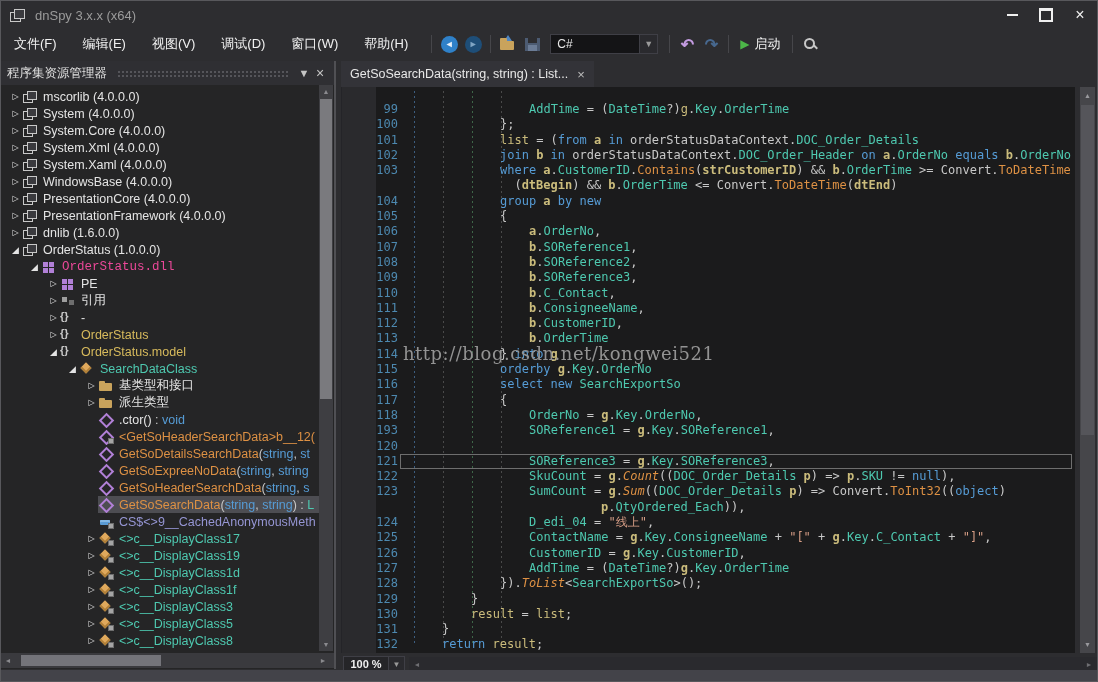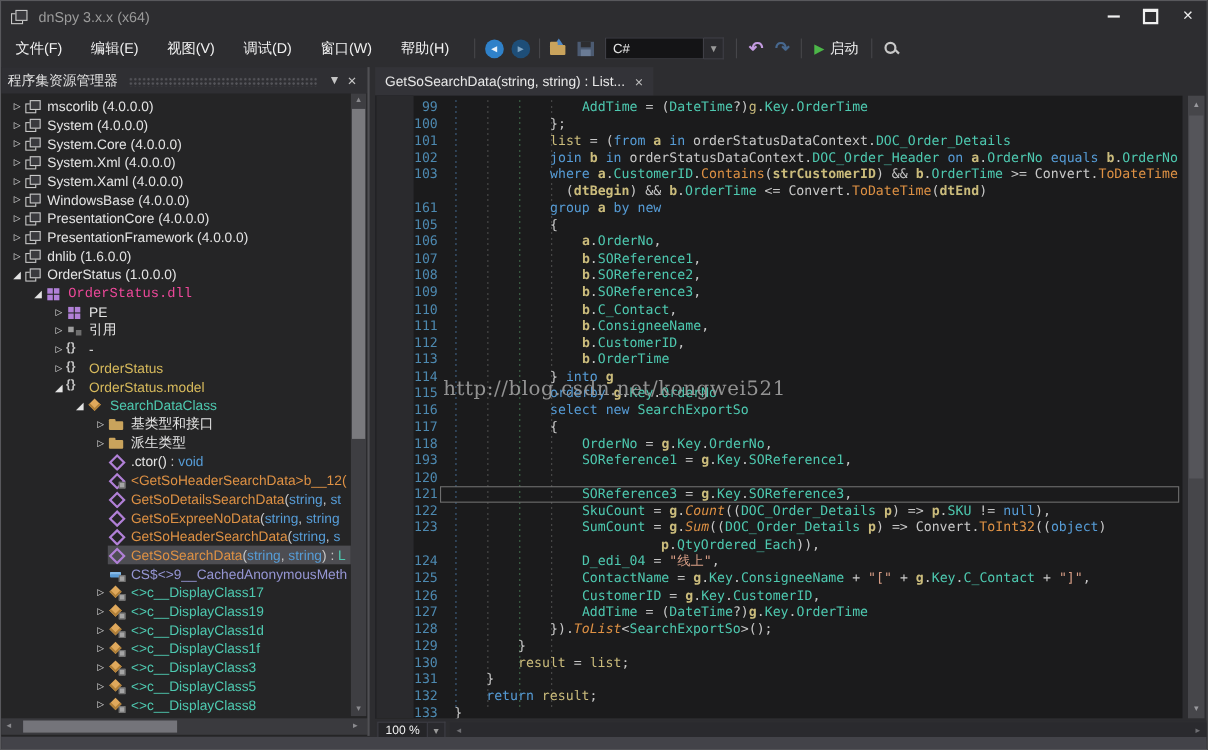--- a/index.html
+++ b/index.html
@@ -78,40 +78,40 @@
   .hscroll .thumb{position:absolute;top:2px;height:11px;background:#74747A;}
   
   .editor{position:absolute;left:340px;top:0;right:0;bottom:0;}
   .splitline{position:absolute;left:333px;top:2px;bottom:0;width:2px;background:#6E6E72;opacity:.55;}
   .tabbar{position:absolute;left:0;top:2px;right:0;height:26px;display:flex;}
   .tab{background:#333338;color:#E8E8E8;font-size:12.5px;display:flex;align-items:center;padding:0 9px;gap:9px;}
   .tabx{color:#BDBDBD;font-size:13px;}
   .codearea{position:absolute;left:0;top:28px;right:22px;height:566px;background:#1B1B1C;overflow:hidden;
     font-family:"DejaVu Sans Mono",monospace;font-size:12px;border-left:1px solid #242428;}
   .bpmargin{position:absolute;left:0;top:0;bottom:0;width:34px;background:#2A2A2D;}
-  .codelines{position:absolute;left:0;top:3px;right:0;}
+  .codelines{position:absolute;left:0;top:15px;right:0;}
   .cline{display:flex;height:15.3px;line-height:15.3px;white-space:pre;position:relative;}
   .lnum{width:56px;flex:none;text-align:right;color:#4D89B0;z-index:1;}
   .lbody{margin-left:15px;z-index:1;}
   .cline.cur::after{content:"";position:absolute;left:58px;right:3px;top:0;bottom:0;border:1px solid #6E6E6E;}
   .guide{position:absolute;top:4px;height:552px;width:1px;z-index:0;
     background-image:repeating-linear-gradient(to bottom,var(--gc) 0 2px,transparent 2px 5px);}
   .wm{position:absolute;left:61px;top:256px;font-family:"DejaVu Serif",serif;font-size:18px;color:#939393;letter-spacing:.5px;z-index:2;white-space:nowrap;}
   
   .tk-k{color:#569CD6;} .tk-t{color:#4EC9B0;} .tk-n{color:#C8C8C8;}
   .tk-p{color:#CBBC7C;font-weight:bold;} .tk-l{color:#CBBC7C;}
   .tk-m{color:#DE9144;} .tk-i{color:#DE9144;font-style:italic;} .tk-s{color:#D69D85;}
   .tk-w{color:#E4E4E4;} .tk-ns{color:#D7BA5C;} .tk-mod{color:#ec4899;font-family:Liberation Mono, monospace;} .tk-f{color:#9595D3;}
   
   .evscroll{position:absolute;top:28px;right:2px;width:15px;height:566px;background:#46464A;}
   .evscroll .arr{position:absolute;left:0;width:15px;height:13px;color:#9A9A9E;font-size:7px;text-align:center;line-height:13px;}
   .evscroll .arr.up{top:2px;} .evscroll .arr.dn{bottom:2px;}
   .evscroll .thumb{position:absolute;left:1px;width:13px;top:18px;height:330px;background:#55555A;}
   .ebottom{position:absolute;left:0;right:0;top:596px;height:18px;background:#2D2D30;display:flex;align-items:center;}
-  .zoombox{display:flex;height:16px;margin-left:2px;}
+  .zoombox{display:flex;height:16px;margin-left:2px;font-weight:bold;}
   .zoombox .zval{width:44px;background:#252528;border:1px solid #3F3F46;color:#F0F0F0;font-size:11px;display:flex;align-items:center;justify-content:center;}
   .zoombox .zbtn{width:15px;background:#2A2A2E;border:1px solid #3F3F46;border-left:none;display:flex;align-items:center;justify-content:center;color:#9A9A9A;font-size:8px;}
   .ehs{flex:1;height:15px;margin-left:4px;position:relative;background:#2A2A2E;}
   .ehs .arr{position:absolute;top:0;width:12px;height:15px;color:#6E6E72;font-size:7px;text-align:center;line-height:15px;}
   .ehs .arr.lt{left:2px;} .ehs .arr.rt{right:2px;}
   .statusbar{position:absolute;left:0;bottom:0;right:0;height:11px;background:#434349;}
 </style>
 </head>
 <body>
 
@@ -448,21 +448,21 @@
         <div class="guide" style="left:101px;--gc:#4A4A4A;"></div>
         <div class="guide" style="left:130px;--gc:#3E6648;"></div>
         <div class="guide" style="left:159px;--gc:#4A4A4A;"></div>
         <div class="codelines" id="code">
             <div class="cline"><span class="lnum">99</span><span class="lbody" style="padding-left: 116px;"><span class="tk-t">AddTime</span><span class="tk-n"> = (</span><span class="tk-t">DateTime</span><span class="tk-n">?)</span><span class="tk-l">g</span><span class="tk-n">.</span><span class="tk-t">Key</span><span class="tk-n">.</span><span class="tk-t">OrderTime</span></span></div>
             <div class="cline"><span class="lnum">100</span><span class="lbody" style="padding-left: 87px;"><span class="tk-n">};</span></span></div>
             <div class="cline"><span class="lnum">101</span><span class="lbody" style="padding-left: 87px;"><span class="tk-l">list</span><span class="tk-n"> = (</span><span class="tk-k">from</span><span class="tk-n"> </span><span class="tk-p">a</span><span class="tk-n"> </span><span class="tk-k">in</span><span class="tk-n"> orderStatusDataContext.</span><span class="tk-t">DOC_Order_Details</span></span></div>
             <div class="cline"><span class="lnum">102</span><span class="lbody" style="padding-left: 87px;"><span class="tk-k">join</span><span class="tk-n"> </span><span class="tk-p">b</span><span class="tk-n"> </span><span class="tk-k">in</span><span class="tk-n"> orderStatusDataContext.</span><span class="tk-t">DOC_Order_Header</span><span class="tk-n"> </span><span class="tk-k">on</span><span class="tk-n"> </span><span class="tk-p">a</span><span class="tk-n">.</span><span class="tk-t">OrderNo</span><span class="tk-n"> </span><span class="tk-k">equals</span><span class="tk-n"> </span><span class="tk-p">b</span><span class="tk-n">.</span><span class="tk-t">OrderNo</span></span></div>
             <div class="cline"><span class="lnum">103</span><span class="lbody" style="padding-left: 87px;"><span class="tk-k">where</span><span class="tk-n"> </span><span class="tk-p">a</span><span class="tk-n">.</span><span class="tk-t">CustomerID</span><span class="tk-n">.</span><span class="tk-m">Contains</span><span class="tk-n">(</span><span class="tk-p">strCustomerID</span><span class="tk-n">) &amp;&amp; </span><span class="tk-p">b</span><span class="tk-n">.</span><span class="tk-t">OrderTime</span><span class="tk-n"> &gt;= Convert.</span><span class="tk-m">ToDateTime</span></span></div>
             <div class="cline"><span class="lnum"></span><span class="lbody" style="padding-left: 101.4px;"><span class="tk-n">(</span><span class="tk-p">dtBegin</span><span class="tk-n">) &amp;&amp; </span><span class="tk-p">b</span><span class="tk-n">.</span><span class="tk-t">OrderTime</span><span class="tk-n"> &lt;= Convert.</span><span class="tk-m">ToDateTime</span><span class="tk-n">(</span><span class="tk-p">dtEnd</span><span class="tk-n">)</span></span></div>
-            <div class="cline"><span class="lnum">161</span><span class="lbody" style="padding-left: 87px;"><span class="tk-k">group</span><span class="tk-n"> </span><span class="tk-p">a</span><span class="tk-n"> </span><span class="tk-k">by</span><span class="tk-n"> </span><span class="tk-k">new</span></span></div>
+            <div class="cline"><span class="lnum">104</span><span class="lbody" style="padding-left: 87px;"><span class="tk-k">group</span><span class="tk-n"> </span><span class="tk-p">a</span><span class="tk-n"> </span><span class="tk-k">by</span><span class="tk-n"> </span><span class="tk-k">new</span></span></div>
             <div class="cline"><span class="lnum">105</span><span class="lbody" style="padding-left: 87px;"><span class="tk-n">{</span></span></div>
             <div class="cline"><span class="lnum">106</span><span class="lbody" style="padding-left: 116px;"><span class="tk-p">a</span><span class="tk-n">.</span><span class="tk-t">OrderNo</span><span class="tk-n">,</span></span></div>
             <div class="cline"><span class="lnum">107</span><span class="lbody" style="padding-left: 116px;"><span class="tk-p">b</span><span class="tk-n">.</span><span class="tk-t">SOReference1</span><span class="tk-n">,</span></span></div>
             <div class="cline"><span class="lnum">108</span><span class="lbody" style="padding-left: 116px;"><span class="tk-p">b</span><span class="tk-n">.</span><span class="tk-t">SOReference2</span><span class="tk-n">,</span></span></div>
             <div class="cline"><span class="lnum">109</span><span class="lbody" style="padding-left: 116px;"><span class="tk-p">b</span><span class="tk-n">.</span><span class="tk-t">SOReference3</span><span class="tk-n">,</span></span></div>
             <div class="cline"><span class="lnum">110</span><span class="lbody" style="padding-left: 116px;"><span class="tk-p">b</span><span class="tk-n">.</span><span class="tk-t">C_Contact</span><span class="tk-n">,</span></span></div>
             <div class="cline"><span class="lnum">111</span><span class="lbody" style="padding-left: 116px;"><span class="tk-p">b</span><span class="tk-n">.</span><span class="tk-t">ConsigneeName</span><span class="tk-n">,</span></span></div>
             <div class="cline"><span class="lnum">112</span><span class="lbody" style="padding-left: 116px;"><span class="tk-p">b</span><span class="tk-n">.</span><span class="tk-t">CustomerID</span><span class="tk-n">,</span></span></div>
             <div class="cline"><span class="lnum">113</span><span class="lbody" style="padding-left: 116px;"><span class="tk-p">b</span><span class="tk-n">.</span><span class="tk-t">OrderTime</span></span></div>
             <div class="cline"><span class="lnum">114</span><span class="lbody" style="padding-left: 87px;"><span class="tk-n">} </span><span class="tk-k">into</span><span class="tk-n"> </span><span class="tk-p">g</span></span></div>

